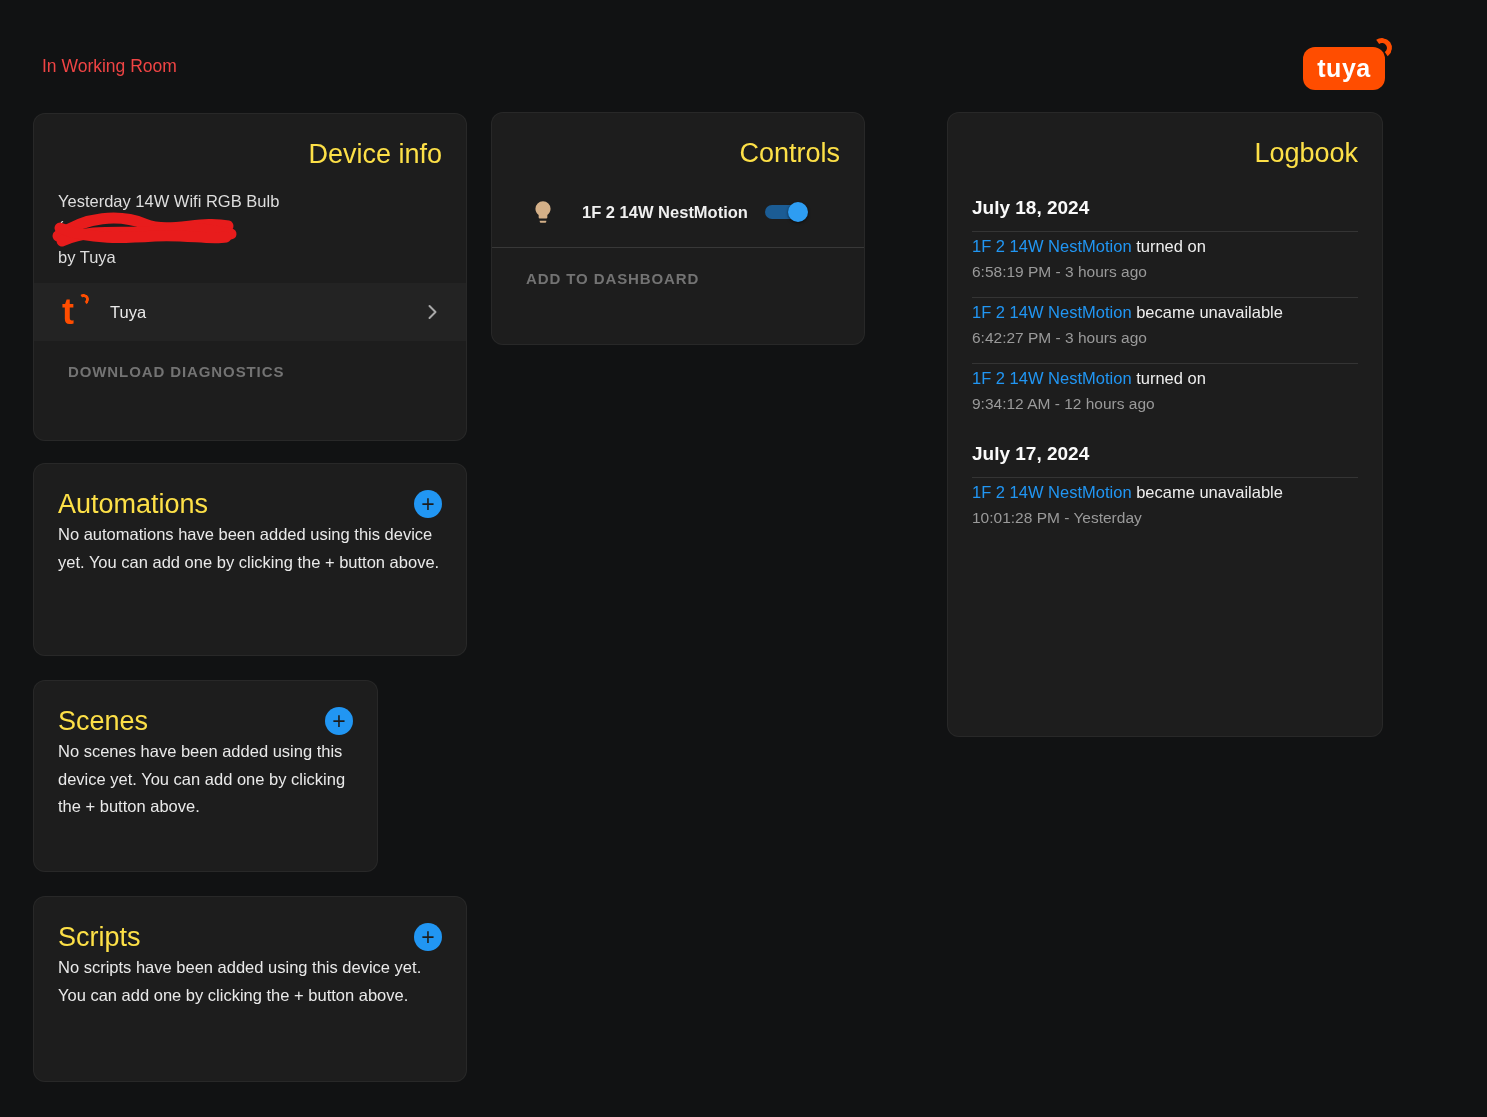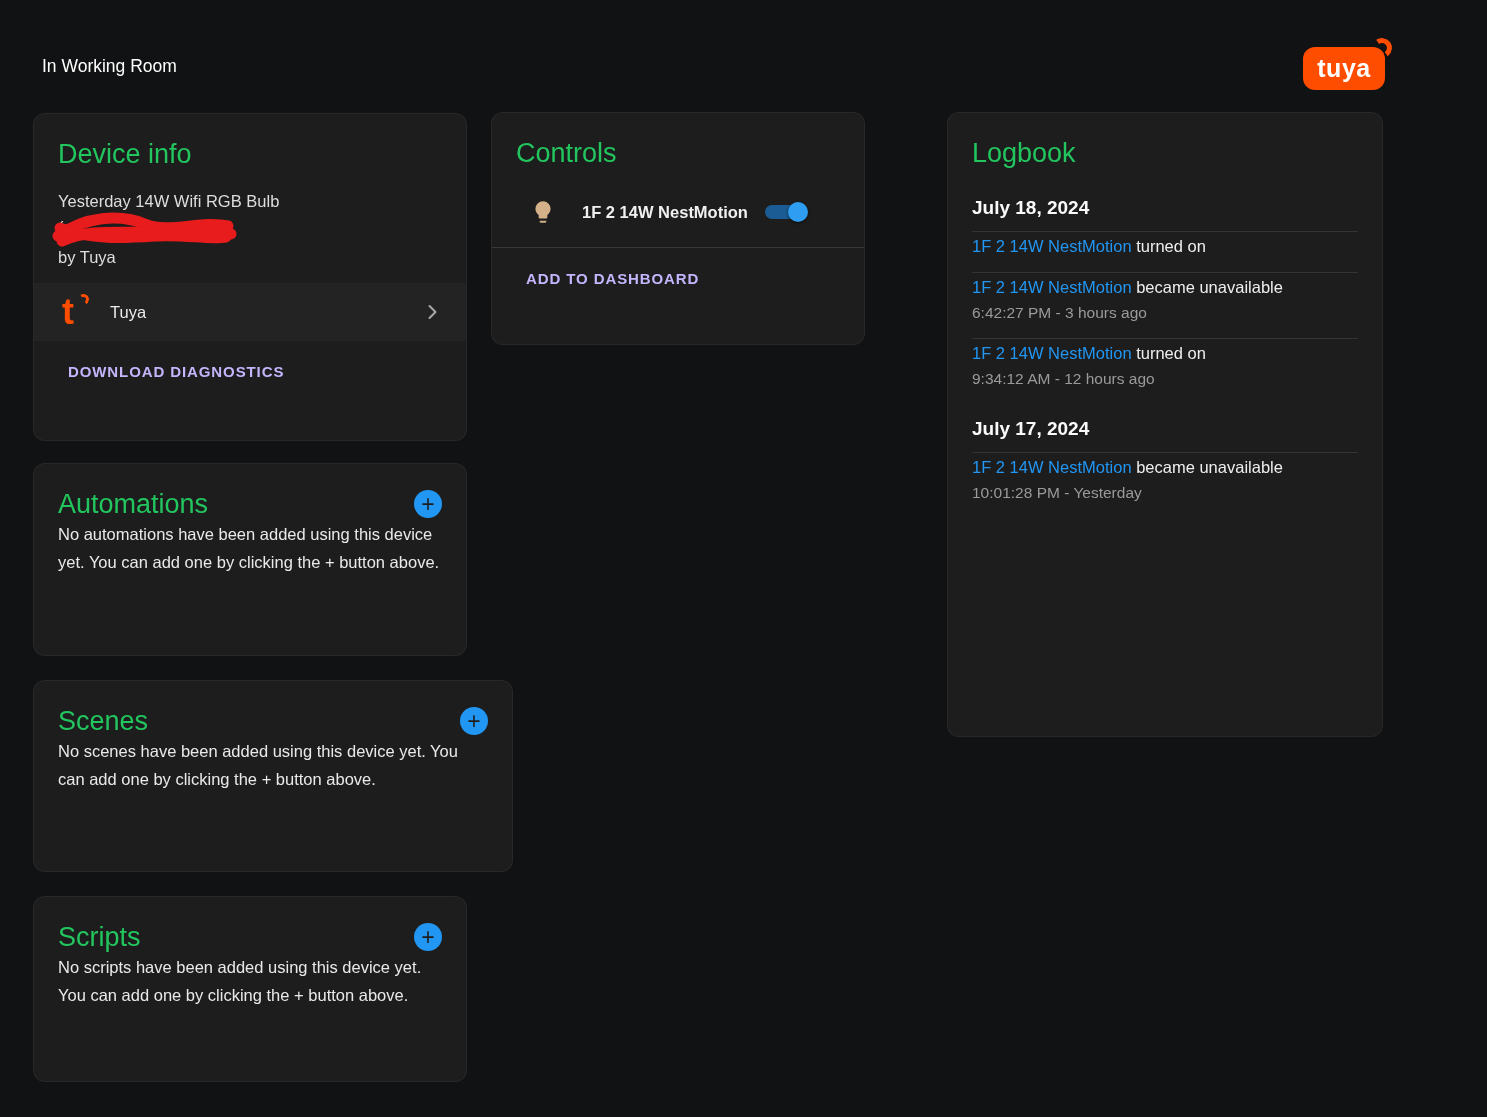--- a/index.html
+++ b/index.html
@@ -9,21 +9,21 @@
     background:#111213;
     font-family:"Liberation Sans", sans-serif;
     position:relative;
     overflow:hidden;
     color:#e6e6e6;
   }
 
   
   .breadcrumb {
     position:absolute; left:42px; top:56px;
-    color:#ffffff; font-size:17.5px; text-decoration:none; cursor:pointer;
+    color:#ef4444; font-size:17.5px; text-decoration:none; cursor:pointer;
   }
   .tuya-logo {
     position:absolute; left:1303px; top:47px;
     width:82px; height:43px;
     background:#ff4d00; border-radius:12px;
     display:flex; align-items:center; justify-content:center;
   }
   .tuya-logo .logo-text {
     color:#fff; font-size:25px; font-weight:700; letter-spacing:0.5px; line-height:1;
   }
@@ -36,33 +36,33 @@
   }
 
   
   .card {
     position:absolute;
     background:#1d1d1d;
     border:1px solid rgba(255,255,255,0.05);
     border-radius:12px;
     padding:24px;
   }
-  .card-title { font-size:27px; font-weight:400; color:#22c55e; margin:0; line-height:1.2; }
+  .card-title { font-size:27px; font-weight:400; color:#fde047; margin:0; line-height:1.2;text-align:right; }
   .title-row { display:flex; align-items:center; justify-content:space-between; }
   .plus-button {
     width:28px; height:28px; border-radius:50%;
     background:#2196f3; border:none; cursor:pointer;
     color:#1d1d1d; font-size:23px; font-weight:400; line-height:26px;
     text-align:center; padding:0; flex:0 0 auto;
   }
   .empty-text { margin-top:1px; font-size:16.5px; line-height:1.65; color:#e9e9e9; }
 
   #card-device      { left:33px;  top:113px; width:434px; height:328px; }
   #card-automations { left:33px;  top:463px; width:434px; height:193px; }
-  #card-scenes      { left:33px;  top:680px; width:480px; height:192px; }
+  #card-scenes      { left:33px;  top:680px; width:345px; height:192px; }
   #card-scripts     { left:33px;  top:896px; width:434px; height:186px; }
   #card-controls    { left:491px; top:112px; width:374px; height:233px; }
   #card-logbook     { left:947px; top:112px; width:436px; height:625px; }
 
   
   .device-name { margin-top:22px; font-size:16.5px; color:#dedede; }
   .redacted-line { position:relative; margin-top:7px; height:28px; font-size:16.5px; color:#dedede; }
   .scribble { position:absolute; left:-8px; top:-8px; pointer-events:none; }
   .device-by { margin-top:2px; font-size:16.5px; color:#dedede; }
 
@@ -82,21 +82,21 @@
     width:11px; height:11px; border-radius:50%;
     border:3px solid #ff4d00;
     border-bottom-color:transparent; border-left-color:transparent;
     transform:rotate(12deg);
   }
   .integration-name { margin-left:14px; font-size:16.5px; color:#eaeaea; flex:1; }
   .chevron-icon { flex:0 0 auto; display:flex; align-items:center; }
 
   .text-button {
     background:none; border:none; cursor:pointer;
-    color:#c4b5fd; font-family:inherit;
+    color:#737373; font-family:inherit;
     font-size:15px; font-weight:700; letter-spacing:0.9px;
     padding:8px; margin:14px 0 0 2px;
   }
 
   
   .entity-row { display:flex; align-items:center; margin-top:30px; padding-left:14px; cursor:pointer; }
   .bulb-icon { flex:0 0 auto; display:flex; }
   .entity-name { margin-left:26px; font-size:16.5px; font-weight:700; color:#f0f0f0; flex:1; }
 
   .toggle { position:relative; width:46px; height:24px; margin-right:32px; cursor:pointer; flex:0 0 auto; }
@@ -182,20 +182,21 @@
 <section class="card" id="card-logbook">
   <h2 class="card-title">Logbook</h2>
 
   <div class="log-date">July 18, 2024</div>
 
   <div class="log-entry">
     <div class="log-line">
       <a class="entity-link">1F 2 14W NestMotion</a>
       <span>turned on</span>
     </div>
+    <div class="log-time">6:58:19 PM - 3 hours ago</div>
   </div>
 
   <div class="log-entry">
     <div class="log-line">
       <a class="entity-link">1F 2 14W NestMotion</a>
       <span>became unavailable</span>
     </div>
     <div class="log-time">6:42:27 PM - 3 hours ago</div>
   </div>
 

